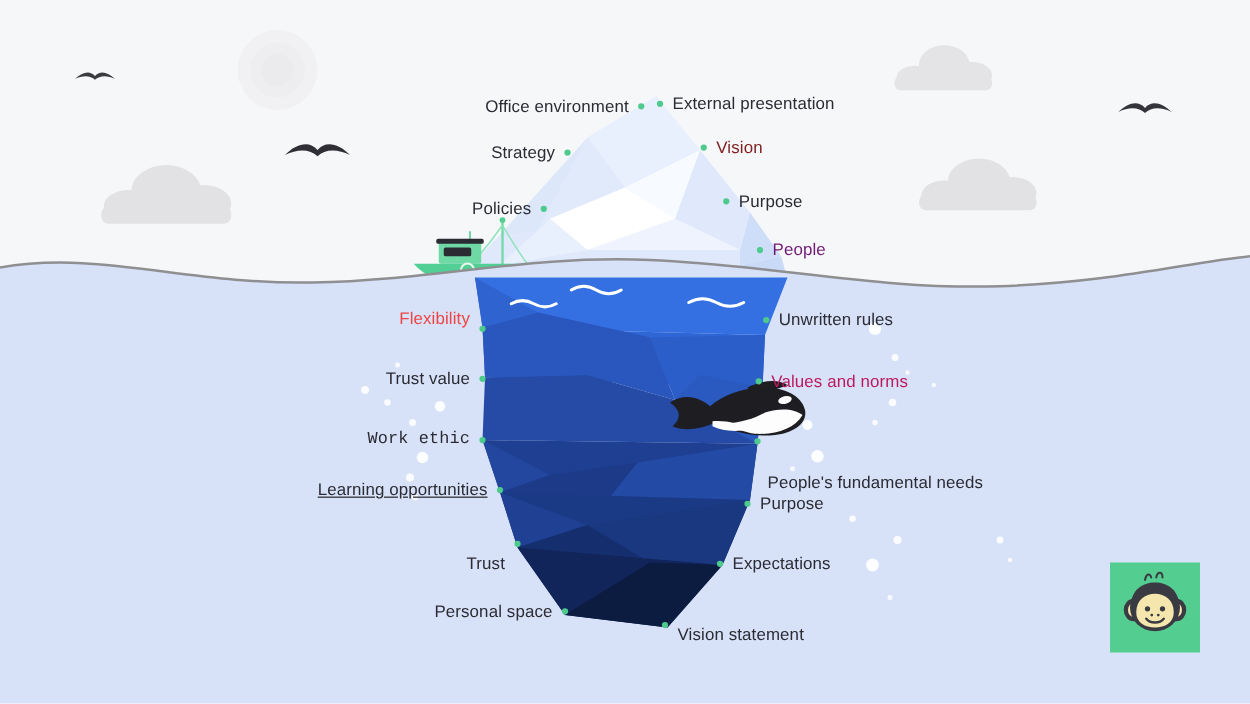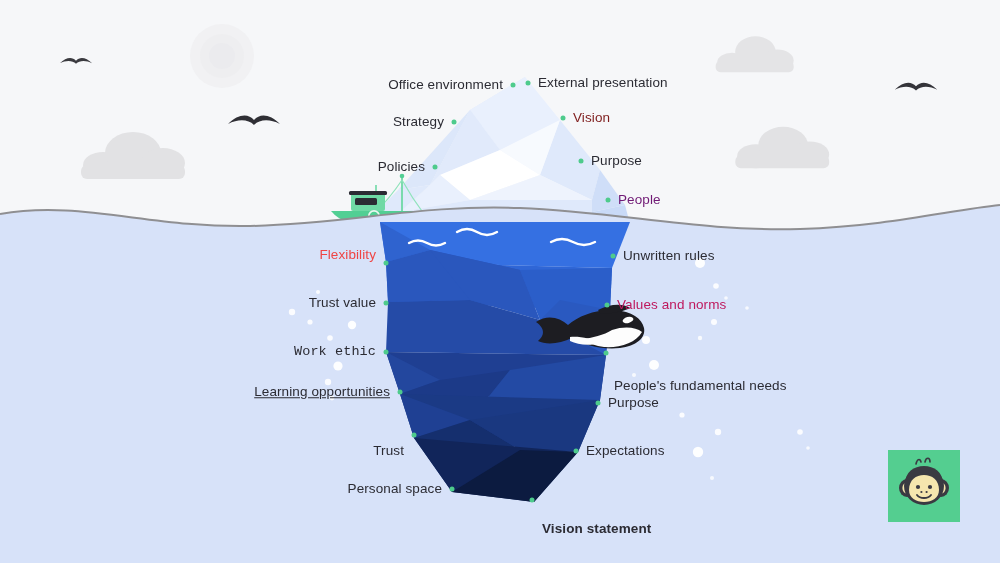--- a/index.html
+++ b/index.html
@@ -273,17 +273,17 @@
       <div class="label right-align" style="left: 390px; top: 392px; color: rgb(43, 43, 51); text-decoration: underline;">Learning opportunities</div>
       <div class="dot" style="left: 400px; top: 392px; background: rgb(78, 203, 140);"></div>
       <div class="label left-align" style="left: 608px; top: 403px; color: rgb(43, 43, 51);">Purpose</div>
       <div class="dot" style="left: 598px; top: 403px; background: rgb(78, 203, 140);"></div>
       <div class="label right-align" style="left: 404px; top: 435px; color: rgb(43, 43, 51); margin-top: 16px;">Trust</div>
       <div class="dot" style="left: 414px; top: 435px; background: rgb(78, 203, 140);"></div>
       <div class="label left-align" style="left: 586px; top: 451px; color: rgb(43, 43, 51);">Expectations</div>
       <div class="dot" style="left: 576px; top: 451px; background: rgb(78, 203, 140);"></div>
       <div class="label right-align" style="left: 442px; top: 489px; color: rgb(43, 43, 51);">Personal space</div>
       <div class="dot" style="left: 452px; top: 489px; background: rgb(78, 203, 140);"></div>
-      <div class="label left-align" style="left: 542px; top: 529px; color: rgb(43, 43, 51); font-weight: bold;">Vision statement</div>
+      <div class="label left-align" style="left: 542px; top: 508px; color: rgb(43, 43, 51);">Vision statement</div>
       <div class="dot" style="left: 532px; top: 500px; background: rgb(78, 203, 140);"></div>
     </div>
 
 </div>
 
 </body></html>

